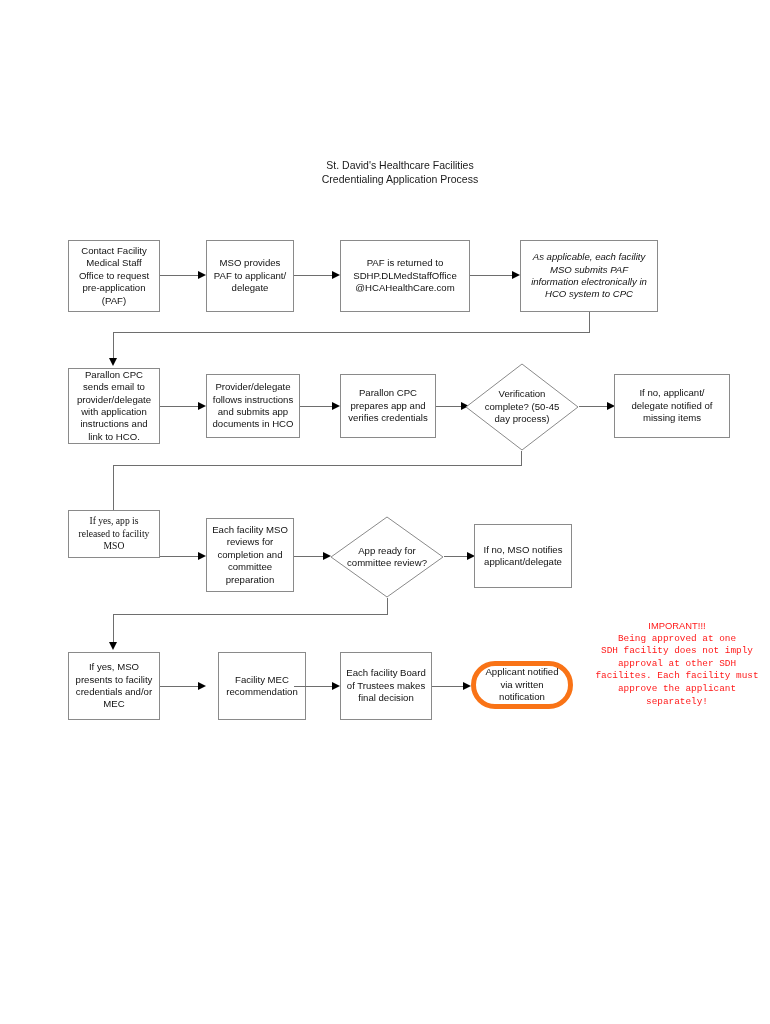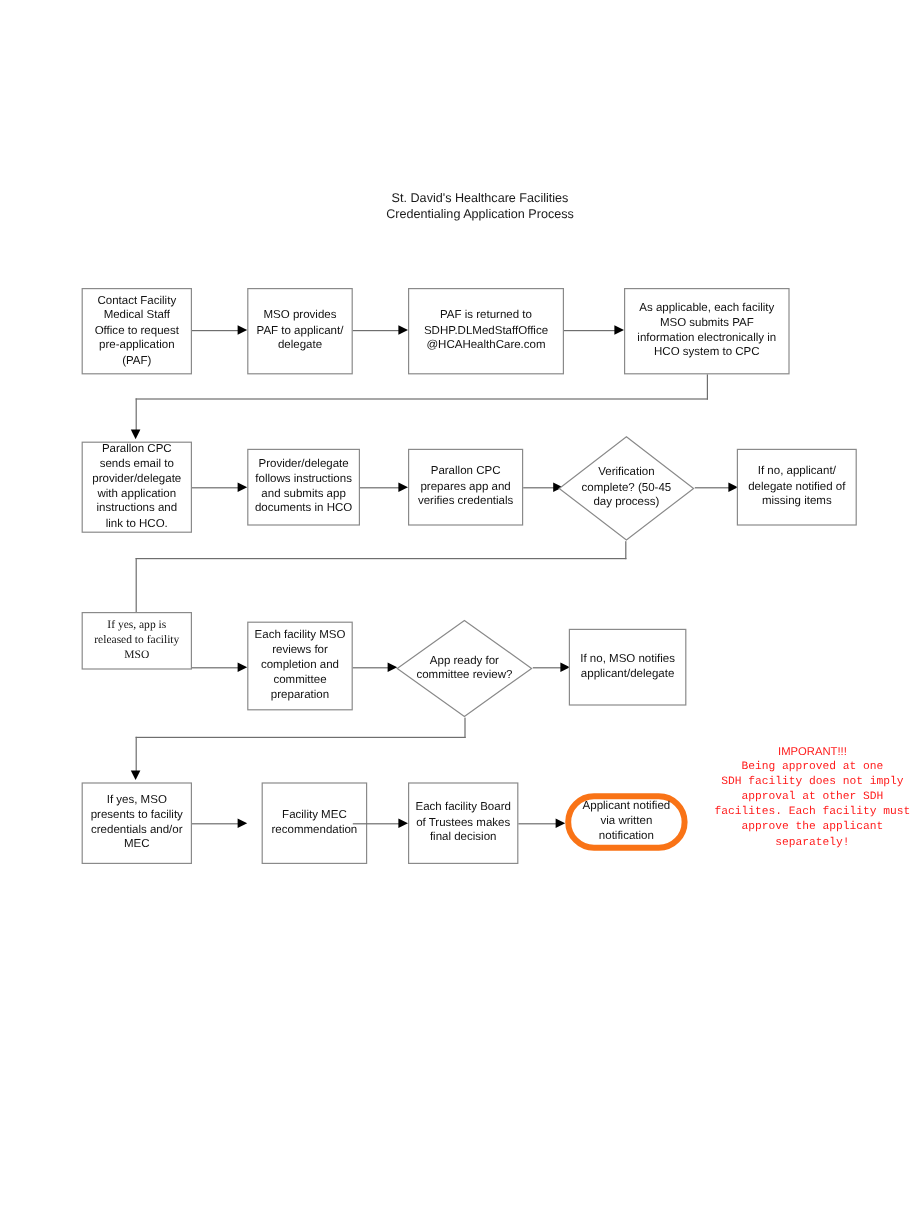--- a/index.html
+++ b/index.html
@@ -160,21 +160,21 @@
 
   <div class="node process" style="left:340px; top:240px; width:130px; height:72px;">
     <span class="label">PAF is returned to
 SDHP.DLMedStaffOffice
 @HCAHealthCare.com</span>
   </div>
 
   <div class="conn h" style="left:470px; top:275px; width:44px;"></div>
   <div class="arrow right" style="left:512px; top:270.5px;"></div>
 
-  <div class="node process" style="left:520px; top:240px; width:138px; height:72px;">
+  <div class="node process" style="left:520px; top:240px; width:138px; height:72px;font-style:italic;">
     <span class="label">As applicable, each facility
 MSO submits PAF
 information electronically in
 HCO system to CPC</span>
   </div>
 
   <div class="conn v" style="left:589px; top:312px; height:21px;"></div>
   <div class="conn h" style="left:113px; top:332px; width:477px;"></div>
   <div class="conn v" style="left:113px; top:332px; height:28px;"></div>
   <div class="arrow down" style="left:108.5px; top:358px;"></div>
@@ -215,21 +215,21 @@
       <polygon points="57,1 113,44 57,87 1,44" fill="#ffffff" stroke="#8a8a8a" stroke-width="1"></polygon>
     </svg>
     <span class="label">Verification
 complete? (50-45
 day process)</span>
   </div>
 
   <div class="conn h" style="left:579px; top:406px; width:31px;"></div>
   <div class="arrow right" style="left:607px; top:401.5px;"></div>
 
-  <div class="node process" style="left:614px; top:374px; width:100px; height:64px;">
+  <div class="node process" style="left:614px; top:374px; width:116px; height:64px;">
     <span class="label">If no, applicant/
 delegate notified of
 missing items</span>
   </div>
 
   <div class="conn v" style="left:521px; top:451px; height:15px;"></div>
   <div class="conn h" style="left:113px; top:465px; width:409px;"></div>
   <div class="conn v" style="left:113px; top:465px; height:51px;"></div>
   <div class="arrow down" style="left:108.5px; top:514px;"></div>
 

